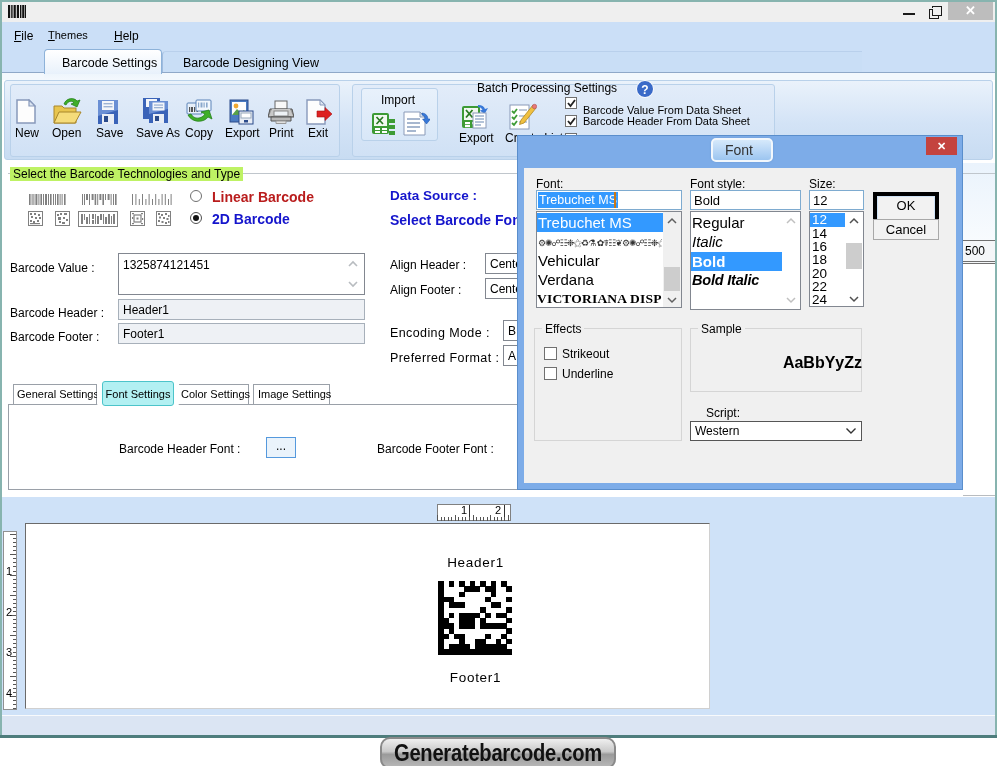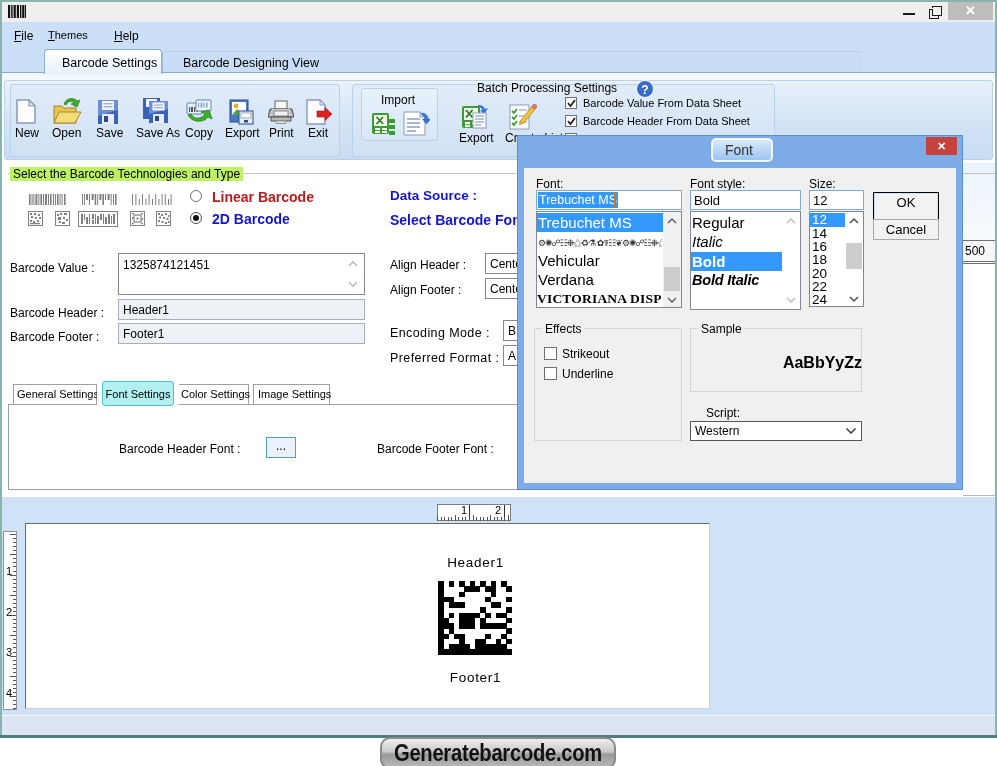--- a/index.html
+++ b/index.html
@@ -197,21 +197,21 @@
         </g>
     <path d="M24 2 l3 3 -12 15 -4.5 1.5 1.5 -4.5 z" fill="#f0c040" stroke="#b08820" stroke-width="0.8"></path>
     <circle cx="25.5" cy="3.5" r="2.2" fill="#e87878" stroke="#b05050" stroke-width="0.6"></circle>
   </svg>
   <div class="lbl" style="left:505px;top:131px;">Create List</div>
 
   <div class="abs" style="left:565px;top:97px;width:12px;height:12px;background:#fff;border:1px solid #707070;box-sizing:border-box;"></div>
   <svg class="abs" style="left:566px;top:98px" width="11" height="11" viewBox="0 0 11 11">
         <path d="M2 5 l2.5 3 L9 2" stroke="#222" stroke-width="1.8" fill="none"></path>
       </svg>
-  <div class="abs" style="left:583px;top:97px;font-size:11px;white-space:nowrap;">Barcode Value From Data Sheet</div>
+  <div class="abs" style="left:583px;top:104px;font-size:11px;white-space:nowrap;">Barcode Value From Data Sheet</div>
   <div class="abs" style="left:565px;top:115px;width:12px;height:12px;background:#fff;border:1px solid #707070;box-sizing:border-box;"></div>
   <svg class="abs" style="left:566px;top:116px" width="11" height="11" viewBox="0 0 11 11">
         <path d="M2 5 l2.5 3 L9 2" stroke="#222" stroke-width="1.8" fill="none"></path>
       </svg>
   <div class="abs" style="left:583px;top:115px;font-size:11px;white-space:nowrap;">Barcode Header From Data Sheet</div>
   <div class="abs" style="left:565px;top:133px;width:12px;height:12px;background:#fff;border:1px solid #707070;box-sizing:border-box;"></div>
   <div class="abs" style="left:583px;top:133px;font-size:11px;white-space:nowrap;">Barcode Footer From Data Sheet</div>
   </div>
 
   <div class="abs" style="left:2px;top:163px;width:993px;height:334px;background:#fff;"></div>
@@ -667,21 +667,21 @@
   <div class="abs" style="left:812px;top:213px;font-size:13.5px;line-height:13px;color:#fff;">12</div>
   <div class="abs" style="left:812px;top:227px;font-size:13.5px;line-height:13.2px;">14<br>16<br>18<br>20<br>22<br>24</div>
   <svg class="abs" style="left:845px;top:214px" width="18" height="14" viewBox="0 0 18 14">
         <path d="M5 9 l4 -4 4 4" stroke="#505050" stroke-width="1.5" fill="none"></path>
       </svg>
   <div class="abs" style="left:846px;top:243px;width:16px;height:26px;background:#cdcdcd;"></div>
   <svg class="abs" style="left:845px;top:292px" width="18" height="14" viewBox="0 0 18 14">
         <path d="M5 5 l4 4 4 -4" stroke="#505050" stroke-width="1.5" fill="none"></path>
       </svg>
 
-  <div class="abs" style="left:873px;top:192px;width:66px;height:38px;background:#f2f2f2;border:1px solid #000000;box-sizing:border-box;text-align:center;font-size:13px;line-height:19px;box-shadow:inset 0 0 0 1px #cfe2f5;">OK</div>
+  <div class="abs" style="left:873px;top:192px;width:66px;height:38px;background:#f2f2f2;border:4px solid #000000;box-sizing:border-box;text-align:center;font-size:13px;line-height:19px;box-shadow:inset 0 0 0 1px #cfe2f5;">OK</div>
   <div class="abs" style="left:873px;top:219px;width:66px;height:21px;background:#f2f2f2;border:1px solid #a8a8a8;box-sizing:border-box;text-align:center;font-size:13px;line-height:19px;">Cancel</div>
 
   <div class="abs" style="left:534px;top:328px;width:148px;height:113px;border:1px solid #d5d5d5;box-sizing:border-box;"></div>
   <div class="abs" style="left:542px;top:322px;background:#f0f0f0;padding:0 3px;font-size:12px;">Effects</div>
   <div class="abs" style="left:544px;top:347px;width:13px;height:13px;background:#fff;border:1px solid #707070;box-sizing:border-box;"></div>
   <div class="abs" style="left:562px;top:347px;font-size:12px;">Strikeout</div>
   <div class="abs" style="left:544px;top:367px;width:13px;height:13px;background:#fff;border:1px solid #707070;box-sizing:border-box;"></div>
   <div class="abs" style="left:562px;top:367px;font-size:12px;">Underline</div>
 
   <div class="abs" style="left:690px;top:328px;width:172px;height:64px;border:1px solid #d5d5d5;box-sizing:border-box;"></div>

